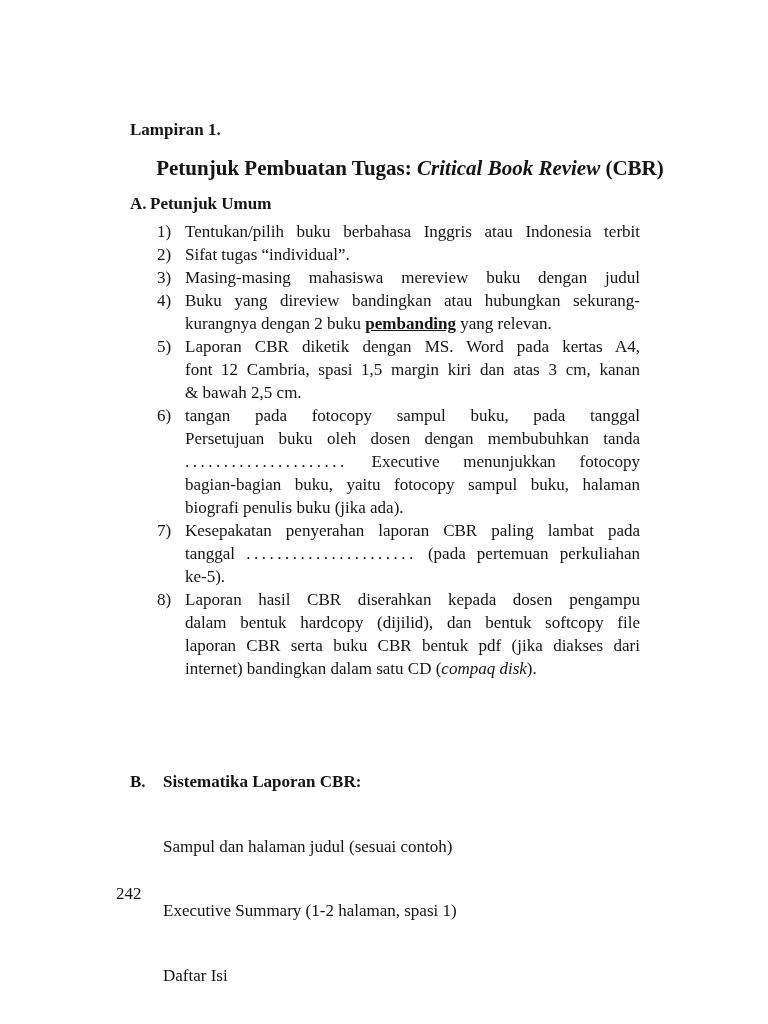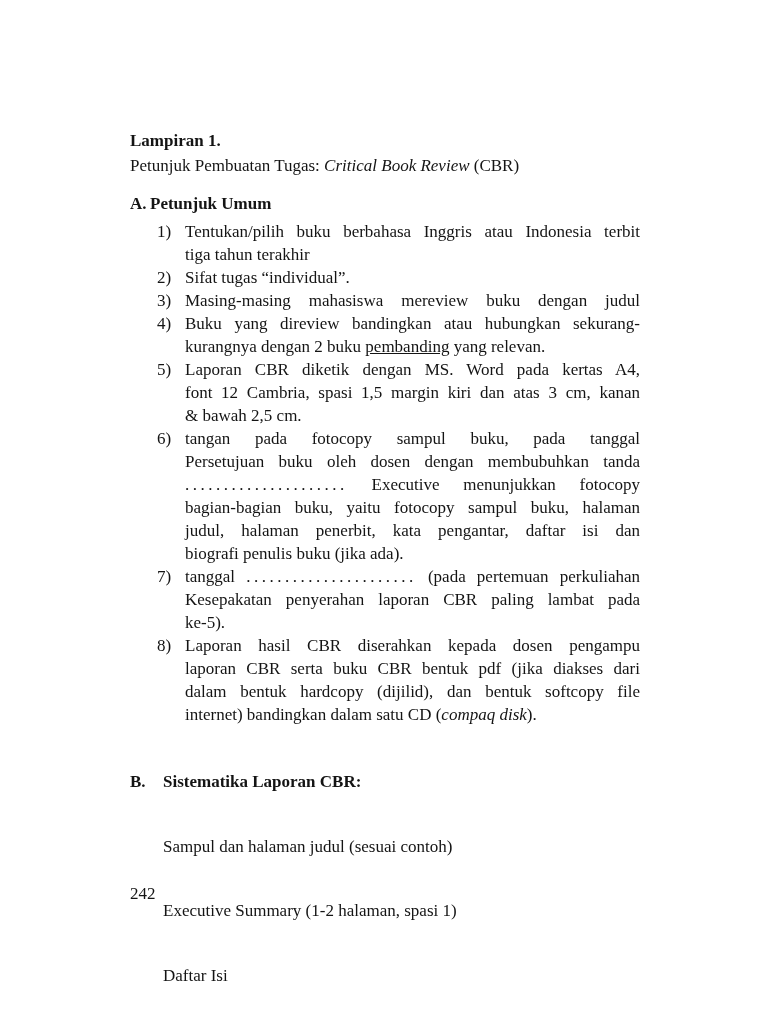--- a/index.html
+++ b/index.html
@@ -13,26 +13,27 @@
     height: 1024px;
     background: #ffffff;
     font-family: "Liberation Serif", "DejaVu Serif", serif;
     color: #141414;
     overflow: hidden;
   }
   .abs { position: absolute; }
 
   .h-lampiran {
     top: 120px; left: 130px;
-    font-size: 17px; font-weight: bold; margin-top: 11px;
+    font-size: 17px; font-weight: bold;
   }
   .h-title {
     top: 156px; left: 130px; width: 560px;
-    font-size: 17px; font-weight: normal;
+    font-size: 21px; font-weight: bold;
     white-space: nowrap;
+    text-align: center;
   }
   .h-title .em { font-style: italic; }
 
   .h-section-a {
     top: 194px; left: 130px;
     font-size: 17px; font-weight: bold;
     display: flex;
   }
   .h-section-a .sec-label { width: 20px; flex: none; }
 
@@ -41,34 +42,34 @@
     font-size: 17px; line-height: 23px;
   }
   .li { display: flex; }
   .li .num {
     margin-left: 27px; width: 28px; flex: none;
     text-align: left;
   }
   .li-body { width: 455px; flex: none; }
   .jline { text-align: justify; text-align-last: justify; }
   .lline { text-align: left; }
-  .bold-underline { font-weight: normal; text-decoration: underline; }
+  .bold-underline { font-weight: bold; text-decoration: underline; }
   .italic { font-style: italic; }
   .dots { letter-spacing: 3.5px; }
 
   .sec-b {
     top: 770px; left: 130px; width: 512px;
     font-size: 17px; line-height: 24.5px;
   }
   .sec-b .b-head { display: flex; font-weight: bold; }
   .sec-b .sec-label { width: 33px; flex: none; }
   .sec-b .b-line { margin-left: 33px; margin-top: 40px; }
 
   .page-number {
-    top: 884px; left: 130px;
+    top: 884px; left: 116px;
     font-size: 17px;
   }
 </style>
 </head>
 <body>
 
 <div class="page">
 
   <div class="abs h-lampiran">Lampiran 1.</div>
 
@@ -82,21 +83,20 @@
     <span class="sec-label">A.</span>
     <span>Petunjuk Umum</span>
   </div>
 
   <div class="abs list">
 
     <div class="li">
       <div class="num">1)</div>
       <div class="li-body">
         <div class="jline">Tentukan/pilih buku berbahasa Inggris atau Indonesia terbit</div>
-        <div class="lline">tiga tahun terakhir</div>
       </div>
     </div>
 
     <div class="li">
       <div class="num">2)</div>
       <div class="li-body">
         <div class="lline">Sifat tugas “individual”.</div>
       </div>
     </div>
 
@@ -131,44 +131,43 @@
     <div class="li">
       <div class="num">6)</div>
       <div class="li-body">
         <div class="jline">tangan pada fotocopy sampul buku, pada tanggal</div>
         <div class="jline">Persetujuan buku oleh dosen dengan membubuhkan tanda</div>
         <div class="jline">
           <span class="dots">.....................</span>
           <span>Executive menunjukkan fotocopy</span>
         </div>
         <div class="jline">bagian-bagian buku, yaitu fotocopy sampul buku, halaman</div>
-        <div class="jline">judul, halaman penerbit, kata pengantar, daftar isi dan</div>
         <div class="lline">biografi penulis buku (jika ada).</div>
       </div>
     </div>
 
     <div class="li">
       <div class="num">7)</div>
       <div class="li-body">
+        <div class="jline">Kesepakatan penyerahan laporan CBR paling lambat pada</div>
         <div class="jline">
           <span>tanggal</span>
           <span class="dots">......................</span>
           <span>(pada pertemuan perkuliahan</span>
         </div>
-        <div class="jline">Kesepakatan penyerahan laporan CBR paling lambat pada</div>
         <div class="lline">ke-5).</div>
       </div>
     </div>
 
     <div class="li">
       <div class="num">8)</div>
       <div class="li-body">
         <div class="jline">Laporan hasil CBR diserahkan kepada dosen pengampu</div>
+        <div class="jline">dalam bentuk hardcopy (dijilid), dan bentuk softcopy file</div>
         <div class="jline">laporan CBR serta buku CBR bentuk pdf (jika diakses dari</div>
-        <div class="jline">dalam bentuk hardcopy (dijilid), dan bentuk softcopy file</div>
         <div class="lline"><span>internet) bandingkan dalam satu CD (</span><span class="italic">compaq disk</span><span>).</span></div>
       </div>
     </div>
 
   </div>
 
   <div class="abs sec-b">
     <div class="b-head">
       <span class="sec-label">B.</span>
       <span>Sistematika Laporan CBR:</span>

